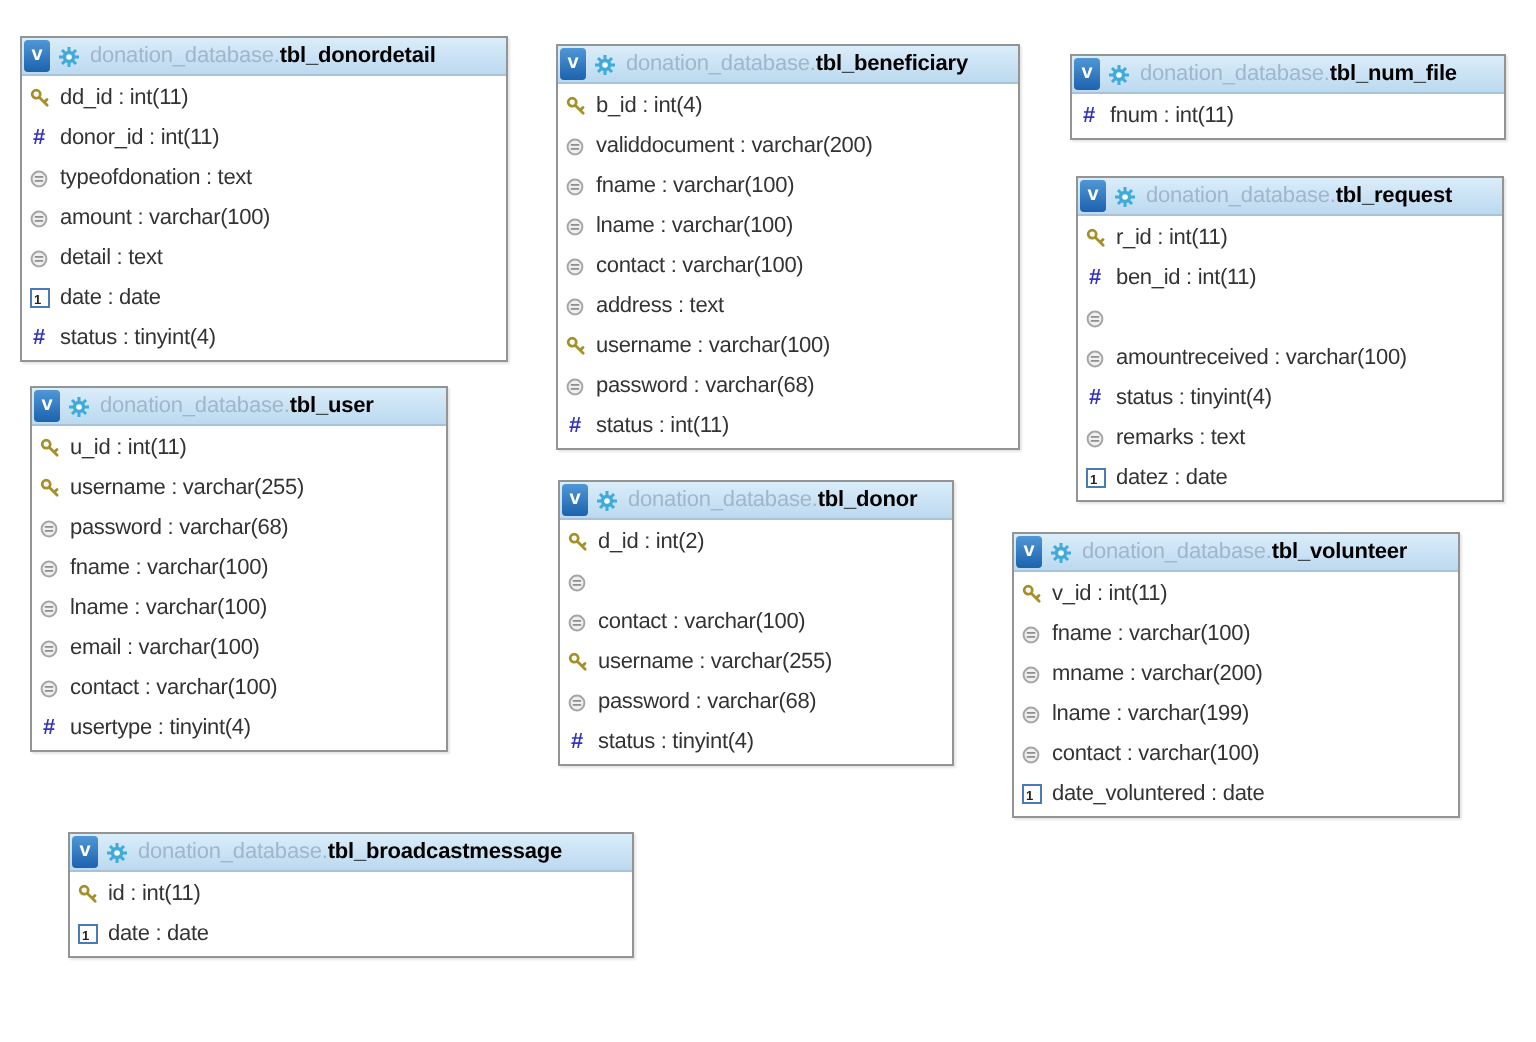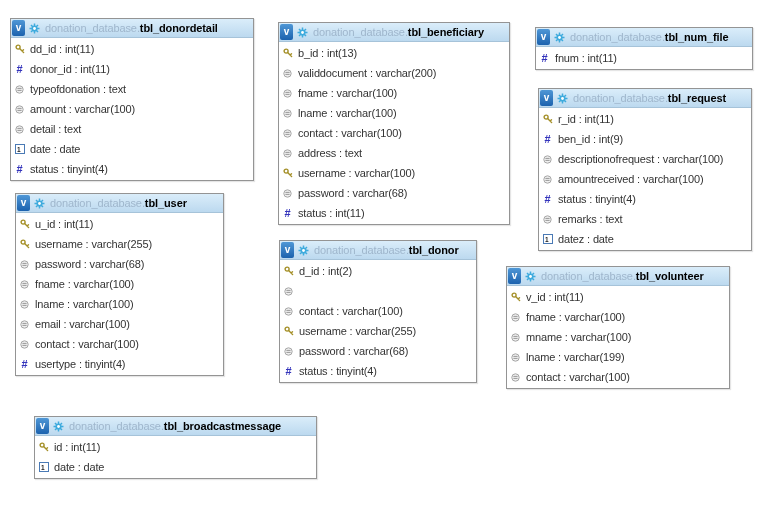--- a/index.html
+++ b/index.html
@@ -151,21 +151,21 @@
         <span class="tname">tbl_beneficiary</span>
       </div>
       <div class="tbody">
         <div class="drow">
           <span class="ficon">
             <svg width="10" height="10" viewBox="0 0 10 10">
               <circle cx="3.1" cy="3.1" r="2" fill="none" stroke="#a59029" stroke-width="1.4"></circle>
               <path d="M4.6 4.6 L8.6 8.6 M7.1 7.1 L8.5 5.7" fill="none" stroke="#a59029" stroke-width="1.4" stroke-linecap="round"></path>
             </svg>
           </span>
-          <span class="flabel">b_id : int(13)</span>
+          <span class="flabel">b_id : int(4)</span>
         </div>
         <div class="drow">
           <span class="ficon">
             <svg width="9" height="9" viewBox="0 0 9 9">
               <circle cx="4.5" cy="4.5" r="3.7" fill="#efefef" stroke="#a6a6a6" stroke-width="1"></circle>
               <path d="M2.4 3.4h4.2M2.4 5.4h4.2" stroke="#8f8f8f" stroke-width="0.9"></path>
             </svg>
           </span>
           <span class="flabel">validdocument : varchar(200)</span>
         </div>
@@ -283,30 +283,29 @@
               <circle cx="3.1" cy="3.1" r="2" fill="none" stroke="#a59029" stroke-width="1.4"></circle>
               <path d="M4.6 4.6 L8.6 8.6 M7.1 7.1 L8.5 5.7" fill="none" stroke="#a59029" stroke-width="1.4" stroke-linecap="round"></path>
             </svg>
           </span>
           <span class="flabel">r_id : int(11)</span>
         </div>
         <div class="drow">
           <span class="ficon">
             <span class="hash">#</span>
           </span>
-          <span class="flabel">ben_id : int(9)</span>
-        </div>
-        <div class="drow">
-          <span class="ficon">
-            <svg width="9" height="9" viewBox="0 0 9 9">
-              <circle cx="4.5" cy="4.5" r="3.7" fill="#efefef" stroke="#a6a6a6" stroke-width="1"></circle>
-              <path d="M2.4 3.4h4.2M2.4 5.4h4.2" stroke="#8f8f8f" stroke-width="0.9"></path>
-            </svg>
-          </span>
-          <span class="flabel">descriptionofrequest : varchar(100)</span>
+          <span class="flabel">ben_id : int(11)</span>
+        </div>
+        <div class="drow">
+          <span class="ficon">
+            <svg width="9" height="9" viewBox="0 0 9 9">
+              <circle cx="4.5" cy="4.5" r="3.7" fill="#efefef" stroke="#a6a6a6" stroke-width="1"></circle>
+              <path d="M2.4 3.4h4.2M2.4 5.4h4.2" stroke="#8f8f8f" stroke-width="0.9"></path>
+            </svg>
+          </span>
         </div>
         <div class="drow">
           <span class="ficon">
             <svg width="9" height="9" viewBox="0 0 9 9">
               <circle cx="4.5" cy="4.5" r="3.7" fill="#efefef" stroke="#a6a6a6" stroke-width="1"></circle>
               <path d="M2.4 3.4h4.2M2.4 5.4h4.2" stroke="#8f8f8f" stroke-width="0.9"></path>
             </svg>
           </span>
           <span class="flabel">amountreceived : varchar(100)</span>
         </div>
@@ -534,39 +533,48 @@
           </span>
           <span class="flabel">fname : varchar(100)</span>
         </div>
         <div class="drow">
           <span class="ficon">
             <svg width="9" height="9" viewBox="0 0 9 9">
               <circle cx="4.5" cy="4.5" r="3.7" fill="#efefef" stroke="#a6a6a6" stroke-width="1"></circle>
               <path d="M2.4 3.4h4.2M2.4 5.4h4.2" stroke="#8f8f8f" stroke-width="0.9"></path>
             </svg>
           </span>
-          <span class="flabel">mname : varchar(100)</span>
+          <span class="flabel">mname : varchar(200)</span>
         </div>
         <div class="drow">
           <span class="ficon">
             <svg width="9" height="9" viewBox="0 0 9 9">
               <circle cx="4.5" cy="4.5" r="3.7" fill="#efefef" stroke="#a6a6a6" stroke-width="1"></circle>
               <path d="M2.4 3.4h4.2M2.4 5.4h4.2" stroke="#8f8f8f" stroke-width="0.9"></path>
             </svg>
           </span>
           <span class="flabel">lname : varchar(199)</span>
         </div>
         <div class="drow">
           <span class="ficon">
             <svg width="9" height="9" viewBox="0 0 9 9">
               <circle cx="4.5" cy="4.5" r="3.7" fill="#efefef" stroke="#a6a6a6" stroke-width="1"></circle>
               <path d="M2.4 3.4h4.2M2.4 5.4h4.2" stroke="#8f8f8f" stroke-width="0.9"></path>
             </svg>
           </span>
           <span class="flabel">contact : varchar(100)</span>
+        </div>
+        <div class="drow">
+          <span class="ficon">
+            <svg width="10" height="10" viewBox="0 0 10 10">
+              <rect x="0.5" y="0.5" width="9" height="9" fill="#ffffff" stroke="#4a7ab5" stroke-width="1"></rect>
+              <text x="2" y="8.2" font-size="6.5" font-weight="bold" fill="#222222">1</text>
+            </svg>
+          </span>
+          <span class="flabel">date_voluntered : date</span>
         </div>
       </div>
     </div>
     <div class="dtable" style="left: 34px; top: 416px; width: 283px;">
       <div class="thead">
         <span class="vicon">v</span>
         <span class="gear">
           <svg width="11" height="11" viewBox="0 0 11 11">
             <g stroke="#3fabdd" stroke-width="1.5">
               <line x1="5.5" y1="0.5" x2="5.5" y2="10.5"></line>

